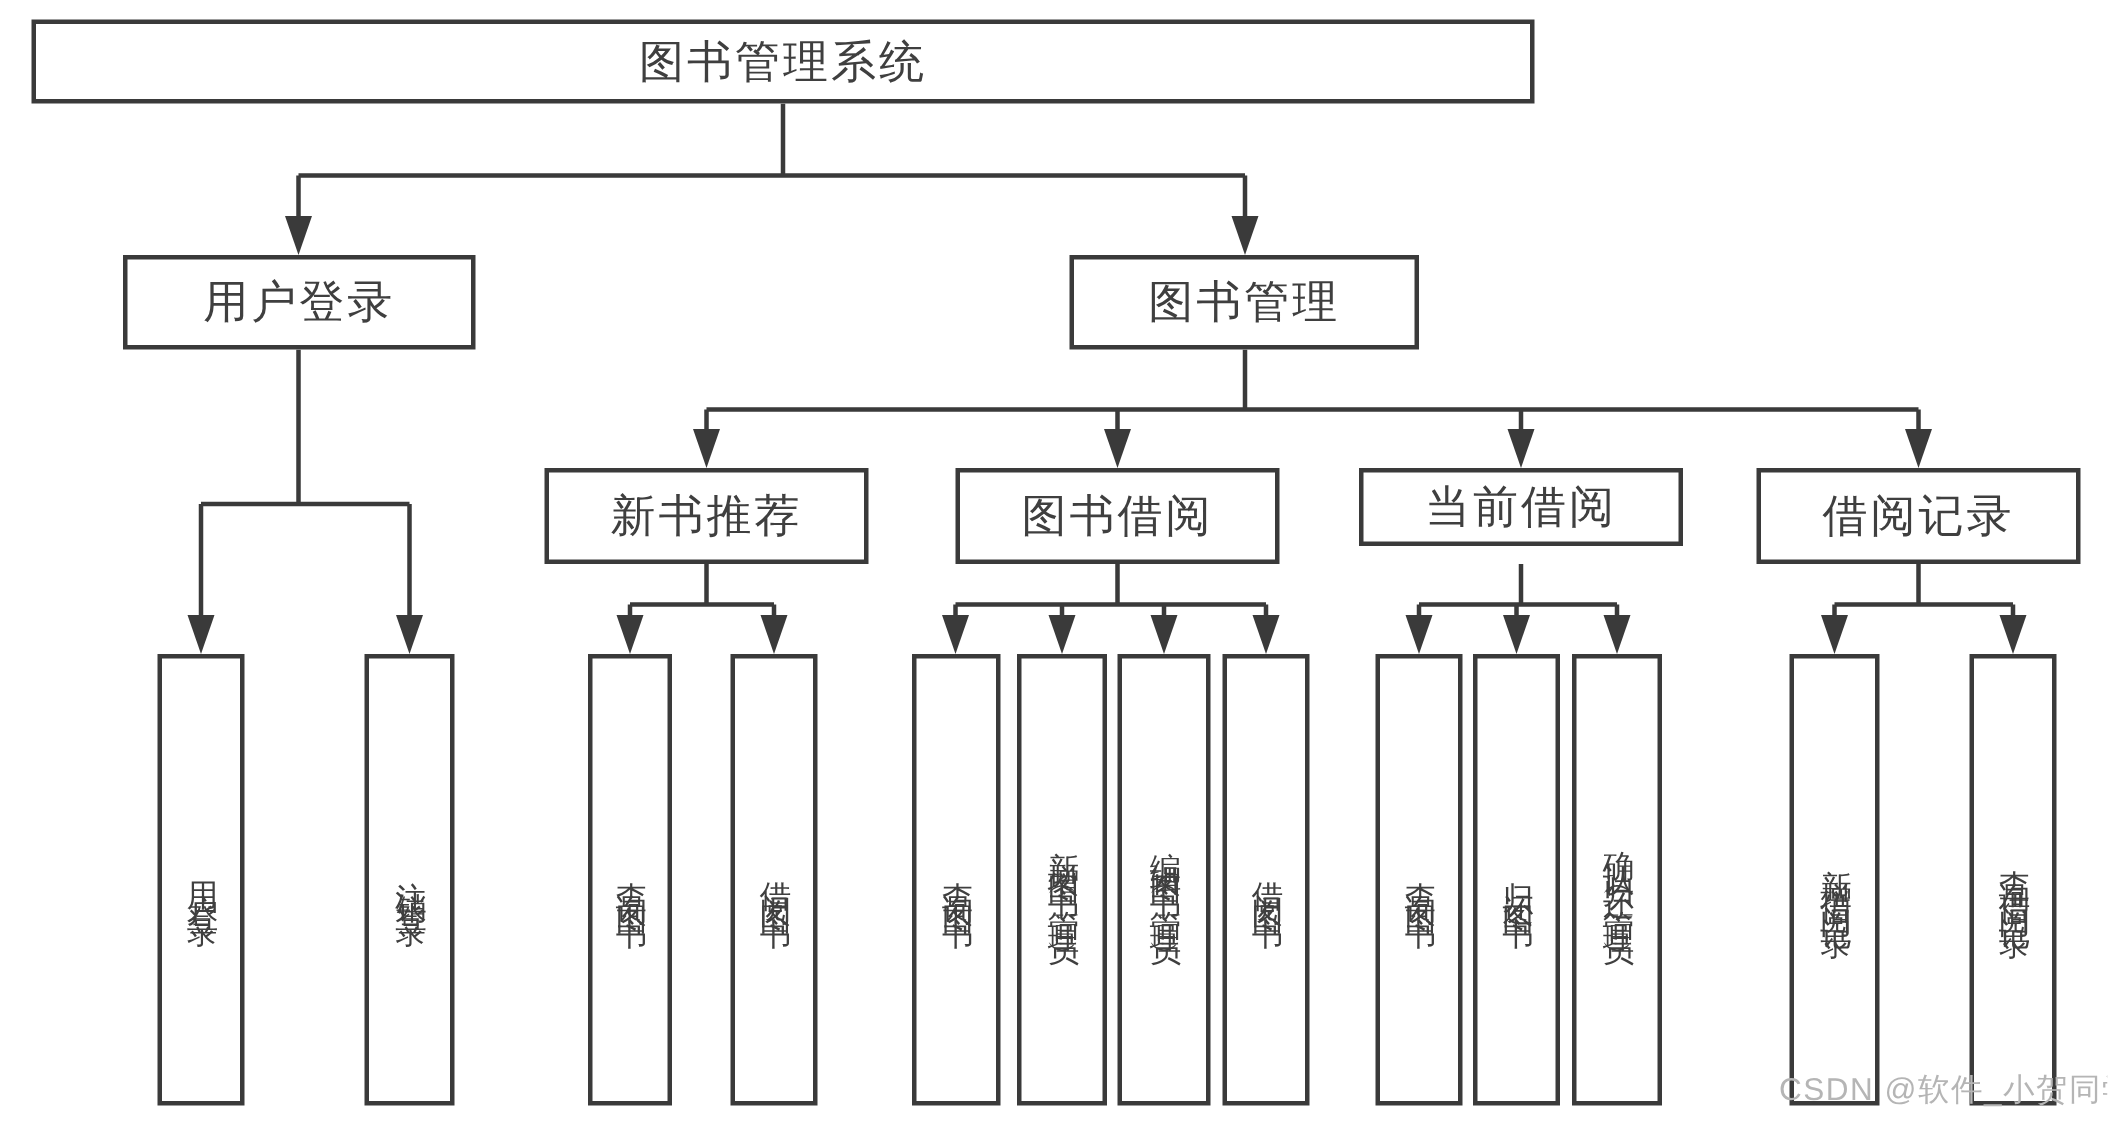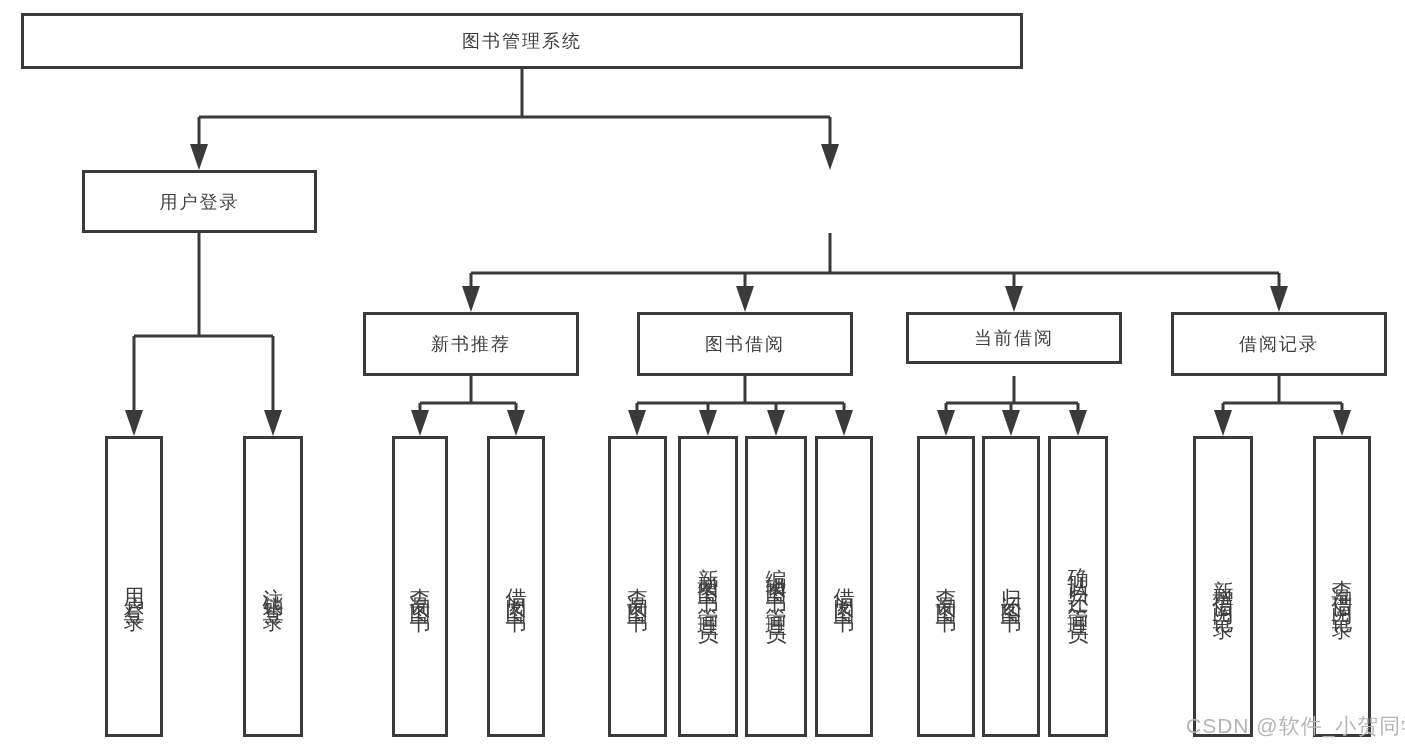--- a/index.html
+++ b/index.html
@@ -23,21 +23,21 @@
     position:absolute;
     box-sizing:border-box;
     border:3px solid var(--line);
     background:#ffffff;
     display:flex;
     align-items:center;
     justify-content:center;
     z-index:2;
   }
   .hbox{
-    font-size:18px;
+    font-size:30px;
     letter-spacing:2px;
     white-space:nowrap;
   }
   .vbox{
     writing-mode:vertical-rl;
     font-size:21px;
     letter-spacing:8px;
     top:436px;
     height:301px;
   }
@@ -92,20 +92,21 @@
       <path d="M1002 410 L1020 410 L1011 436 Z"></path>
       <path d="M1069 410 L1087 410 L1078 436 Z"></path>
       <path d="M1214 410 L1232 410 L1223 436 Z"></path>
       <path d="M1333 410 L1351 410 L1342 436 Z"></path>
     </g>
   </svg>
 
   <div class="node hbox" style="left:21px;top:13px;width:1002px;height:56px;">图书管理系统</div>
 
   <div class="node hbox" style="left:82px;top:170px;width:235px;height:63px;">用户登录</div>
+  <div class="node hbox" style="left:713px;top:170px;width:233px;height:63px;">图书管理</div>
 
   <div class="node hbox" style="left:637px;top:312px;width:216px;height:64px;">图书借阅</div>
   <div class="node hbox" style="left:363px;top:312px;width:216px;height:64px;">新书推荐</div>
   <div class="node hbox" style="left:906px;top:312px;width:216px;height:52px;">当前借阅</div>
   <div class="node hbox" style="left:1171px;top:312px;width:216px;height:64px;">借阅记录</div>
 
   <div class="node vbox" style="left:105px;width:58px;">用户登录</div>
   <div class="node vbox" style="left:243px;width:60px;">注销登录</div>
 
   <div class="node vbox" style="left:392px;width:56px;">查询图书</div>

